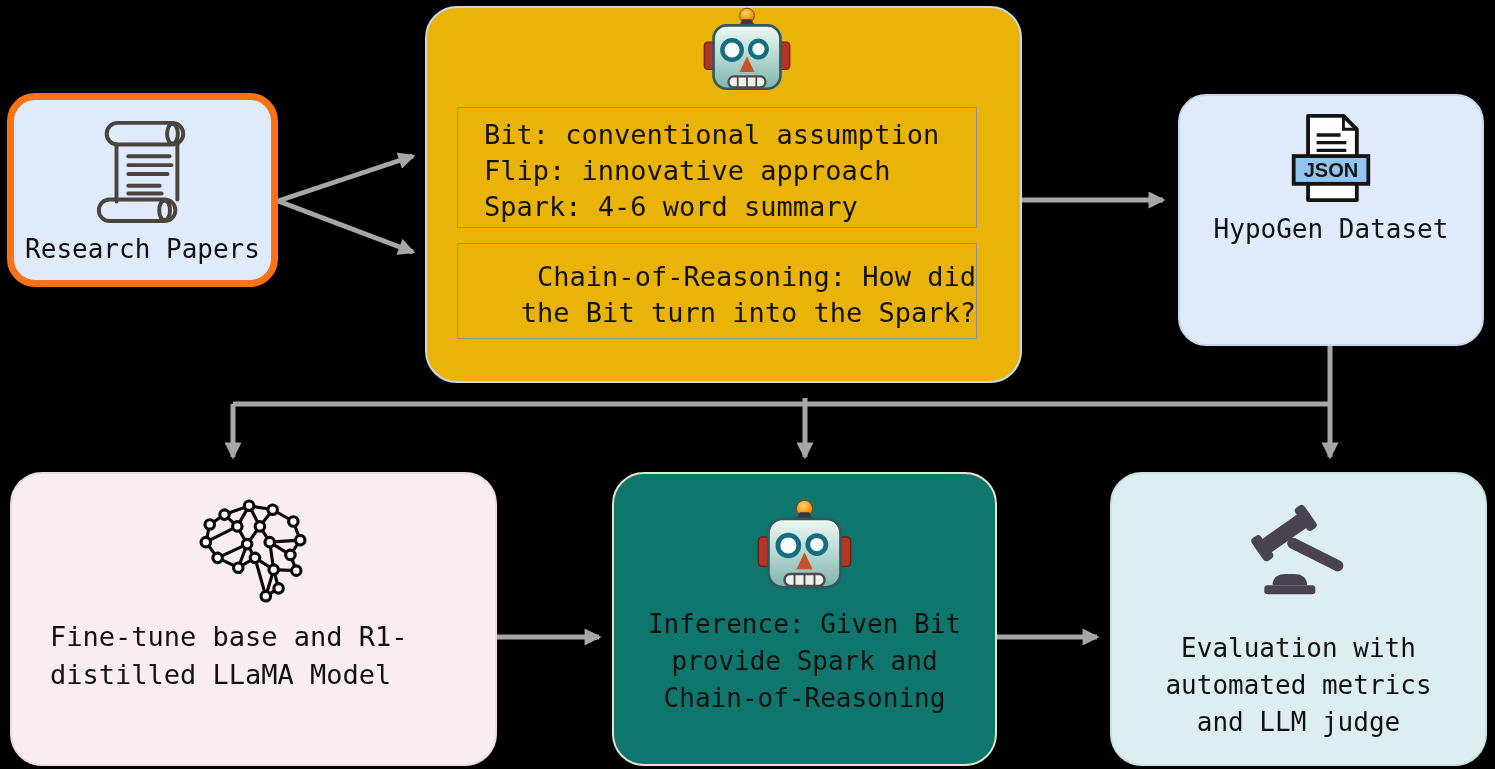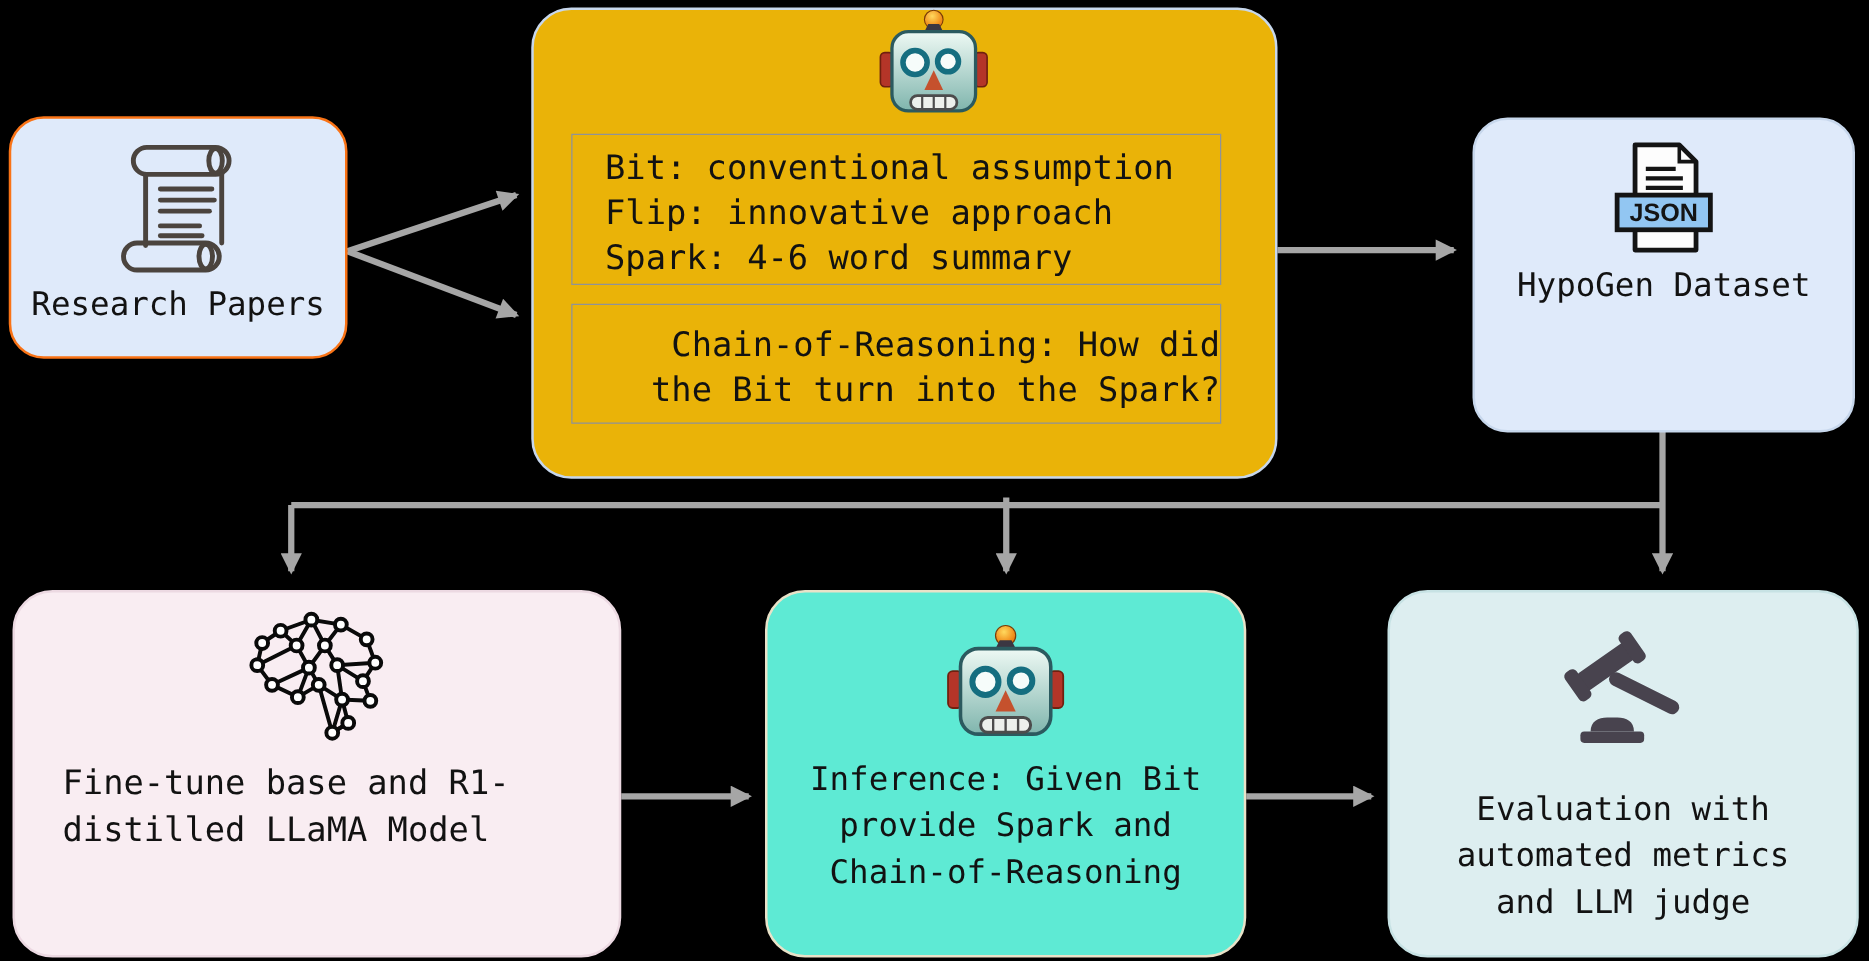--- a/index.html
+++ b/index.html
@@ -4,25 +4,25 @@
 <style>
   html,body{margin:0;padding:0;background:#000;}
   .canvas{
     position:relative;width:1495px;height:769px;background:#000;overflow:hidden;
     font-family:"DejaVu Sans Mono","Liberation Mono",monospace;color:#121212;
   }
   .box{position:absolute;box-sizing:border-box;border-radius:28px;display:flex;flex-direction:column;align-items:center;}
   .box .label, .box .line{white-space:nowrap;}
 
   
-  .research  {left:7px;   top:93px;  width:271px; height:194px; background:#dfeafa; border:2px solid #f97316; padding-top:14px;}
+  .research  {left:7px;   top:93px;  width:271px; height:194px; background:#dfeafa; border:7px solid #f97316; padding-top:14px;}
   .annotation{left:425px; top:6px;   width:597px; height:377px; background:#eab308; border:2px solid #c7d7ec; border-radius:32px;}
   .hypogen   {left:1178px;top:94px;  width:306px; height:252px; background:#dfeafa; border:2px solid #c7d7ec; padding-top:16px;}
-  .finetune  {left:10px;  top:472px; width:487px; height:294px; background:#f9edf2; border:2px solid #ecd9e2; border-radius:32px; padding-top:10px;}
-  .inference {left:612px; top:472px; width:385px; height:294px; background:#5eead4; border:2px solid #e9e2c8; border-radius:32px; padding-top:24px;}
+  .finetune  {left:10px;  top:472px; width:487px; height:294px; background:#f9edf2; border:2px solid #ecd9e2; border-radius:32px; padding-top:20px;}
+  .inference {left:612px; top:472px; width:385px; height:294px; background:#0f766e; border:2px solid #e9e2c8; border-radius:32px; padding-top:24px;}
   .evaluation{left:1110px;top:472px; width:377px; height:294px; background:#ddeef0; border:2px solid #c7e2e4; border-radius:32px; padding-top:30px;gap:20px;}
 
   .research .label{font-size:26px;margin-top:8px;}
   .hypogen  .label{font-size:26px;margin-top:10px;}
 
   .annotation .robot-wrap{position:absolute;top:-2px;left:276px;width:88px;height:88px;}
   .prompt{position:absolute;left:30px;width:520px;border:1.5px solid #8f9399;box-sizing:border-box;
           font-size:27px;line-height:36px;padding:9px 0 0 26px;background:transparent;}
   .prompt.p1{top:99px;height:121px;}
   .prompt.p2{top:235px;height:96px;padding-top:15px;text-align:right;}

